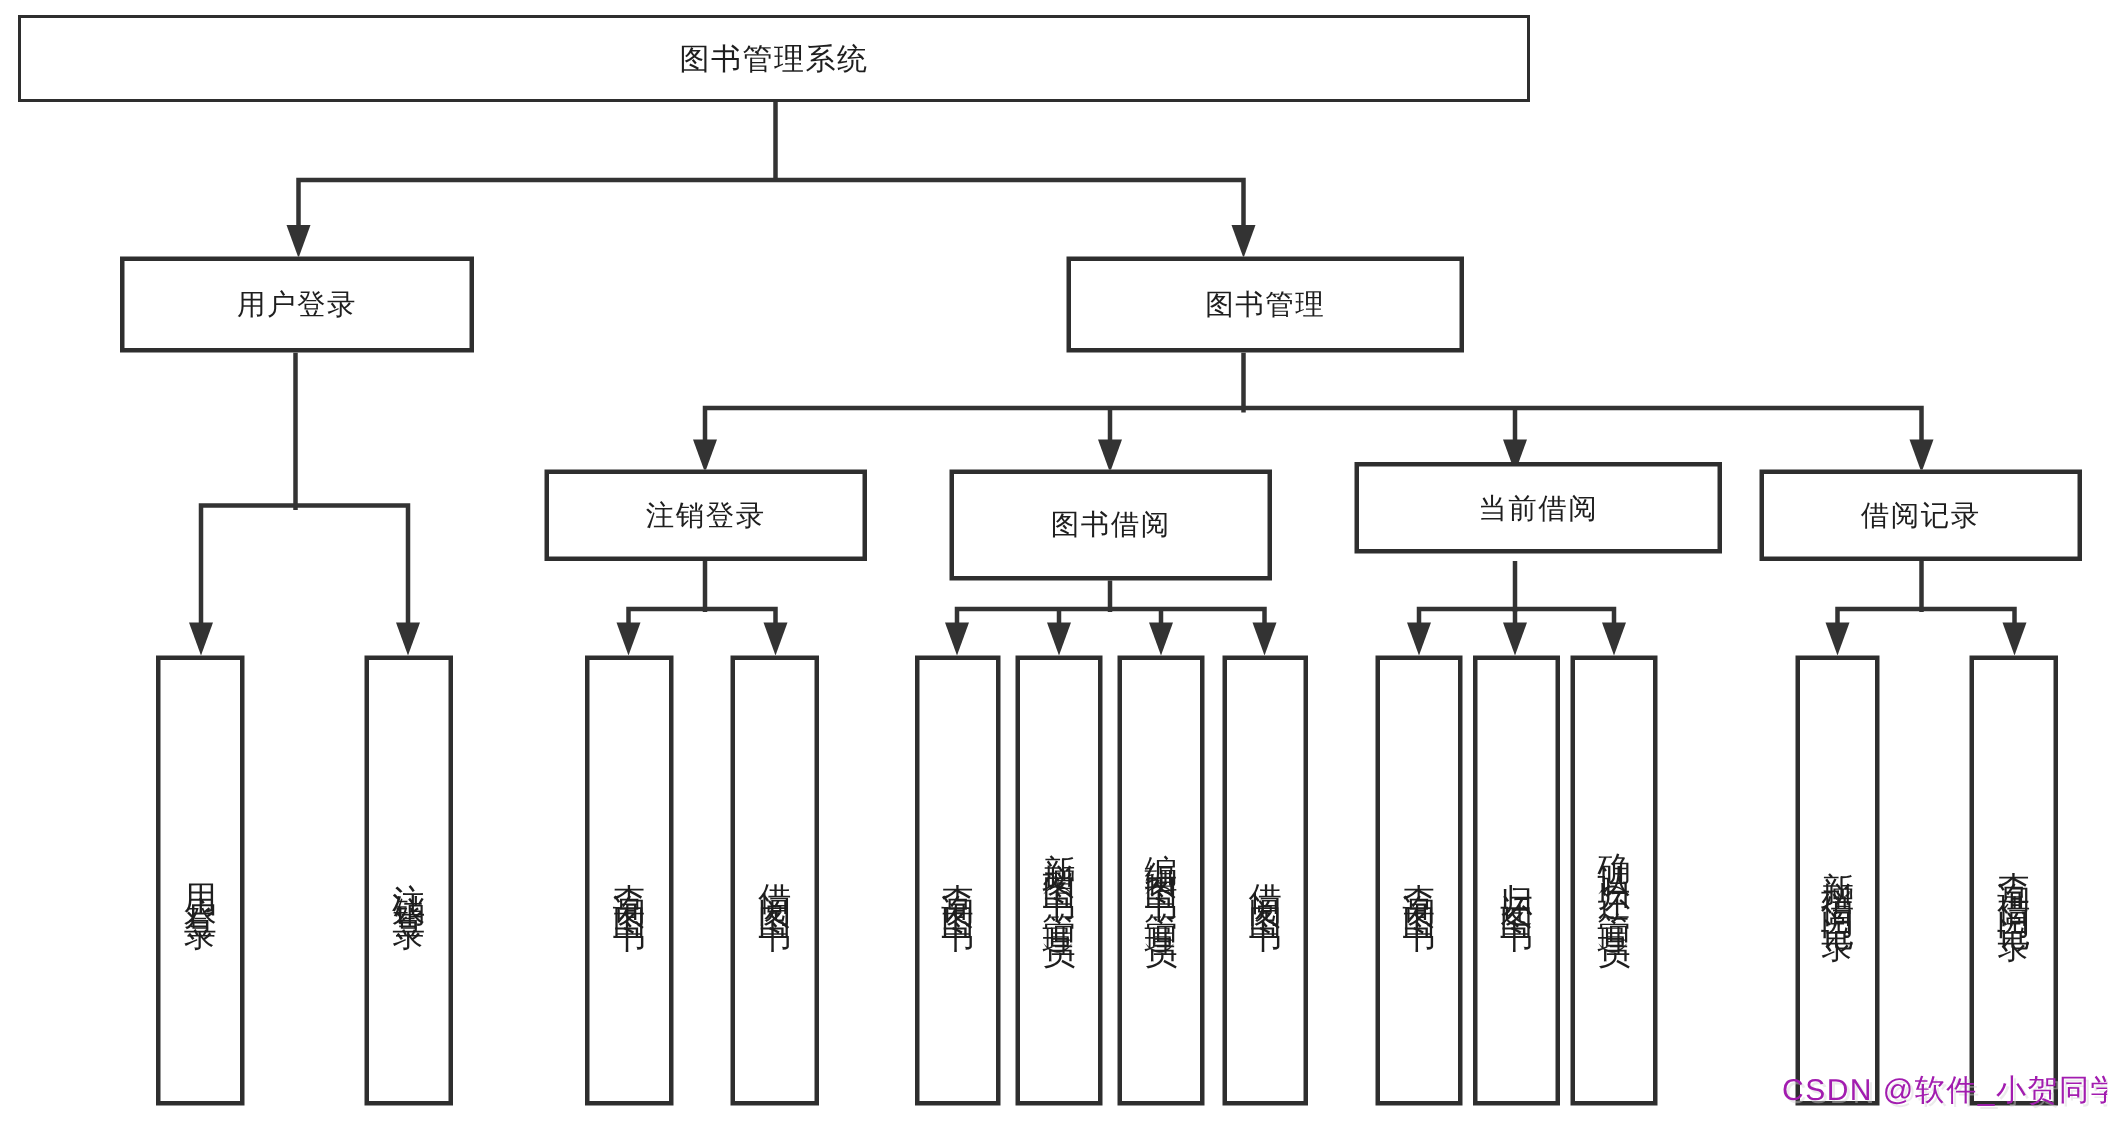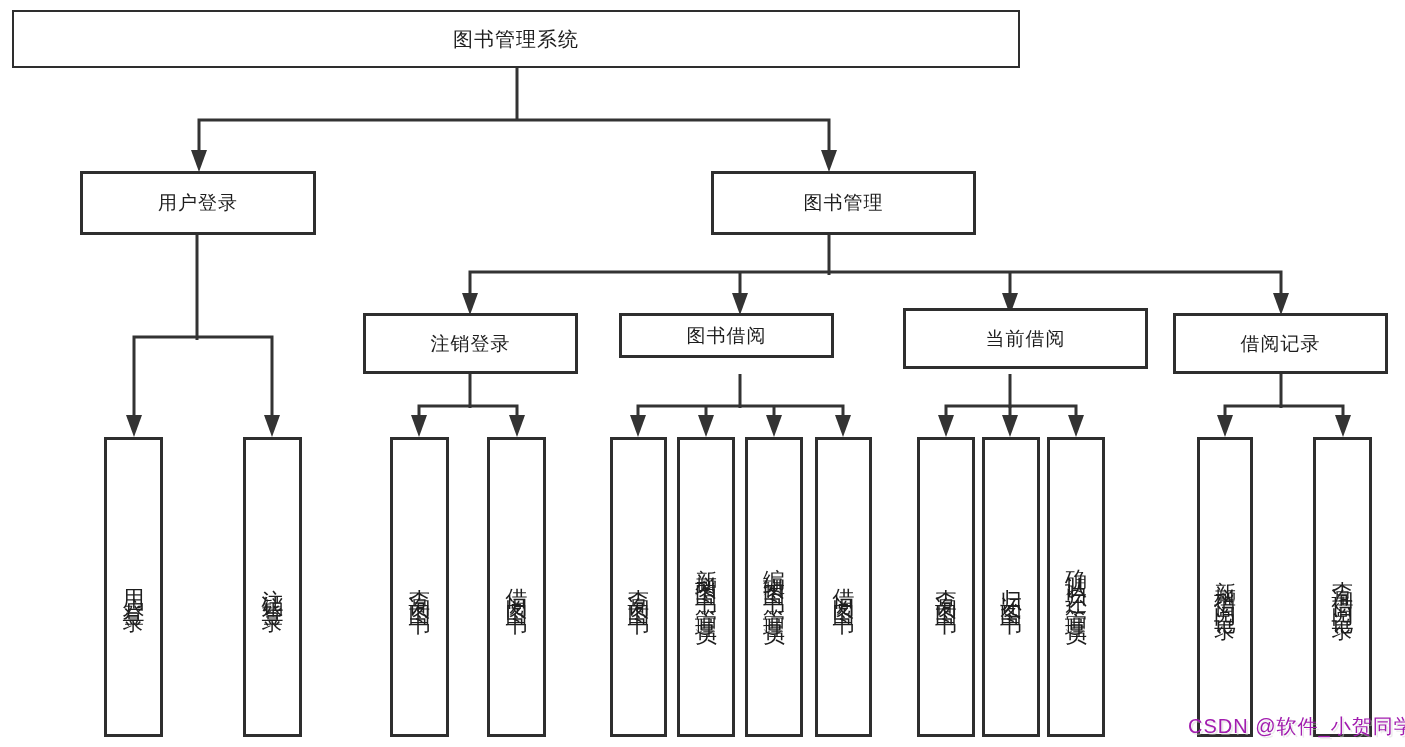--- a/index.html
+++ b/index.html
@@ -79,21 +79,21 @@
       <polygon points="1335,415 1351,415 1343,437"></polygon>
     </g>
   </svg>
 
   <div class="node hbox root" style="left:12px;top:10px;width:1008px;height:58px">图书管理系统</div>
 
   <div class="node hbox" style="left:80px;top:171px;width:236px;height:64px">用户登录</div>
   <div class="node hbox" style="left:711px;top:171px;width:265px;height:64px">图书管理</div>
 
   <div class="node hbox" style="left:363px;top:313px;width:215px;height:61px">注销登录</div>
-  <div class="node hbox" style="left:619px;top:313px;width:215px;height:45px">图书借阅</div>
+  <div class="node hbox" style="left:633px;top:313px;width:215px;height:74px">图书借阅</div>
   <div class="node hbox" style="left:903px;top:308px;width:245px;height:61px">当前借阅</div>
   <div class="node hbox" style="left:1173px;top:313px;width:215px;height:61px">借阅记录</div>
 
   <div class="node" style="left:104px;top:437px;width:59px;height:300px">
     <span class="vtext">用户登录</span>
   </div>
   <div class="node" style="left:243px;top:437px;width:59px;height:300px">
     <span class="vtext">注销登录</span>
   </div>
 

